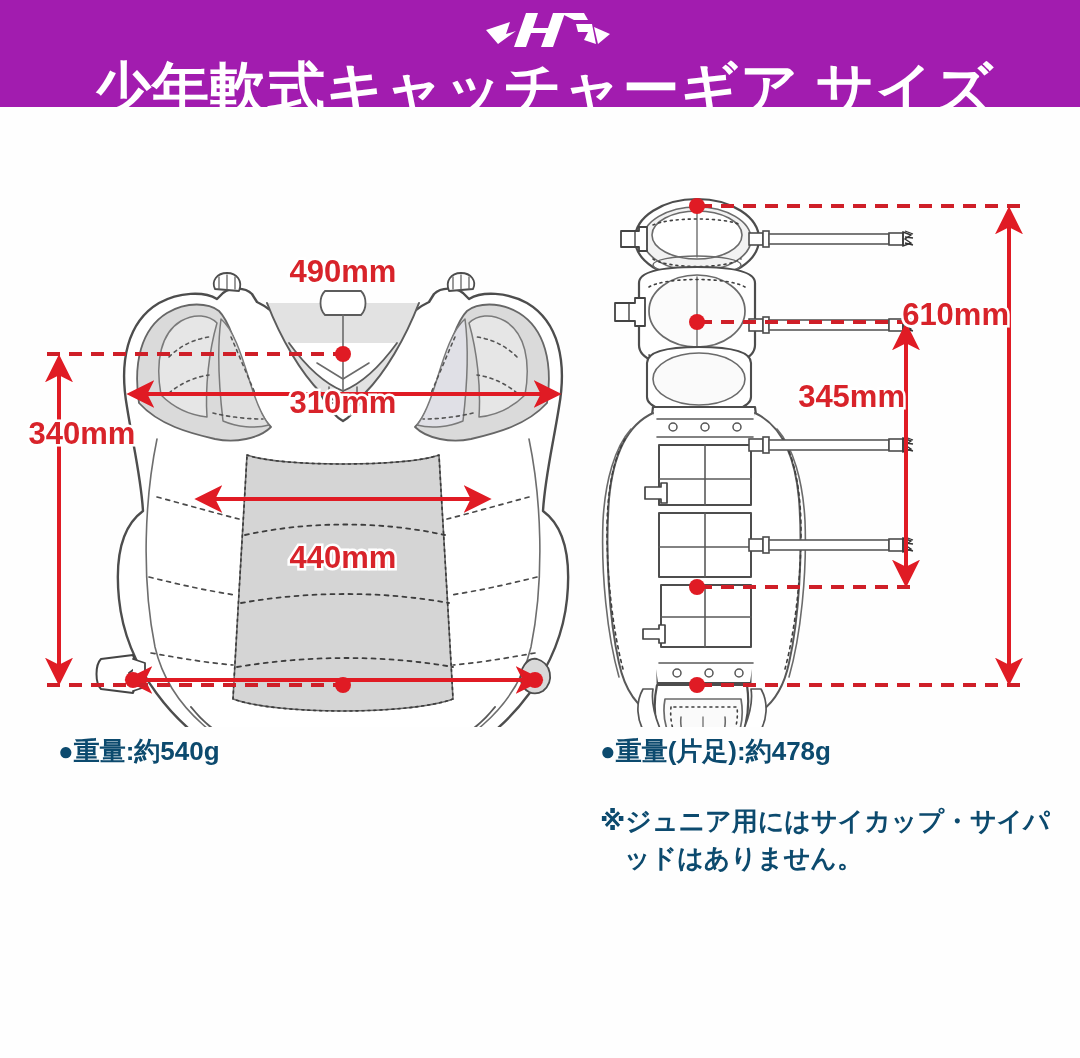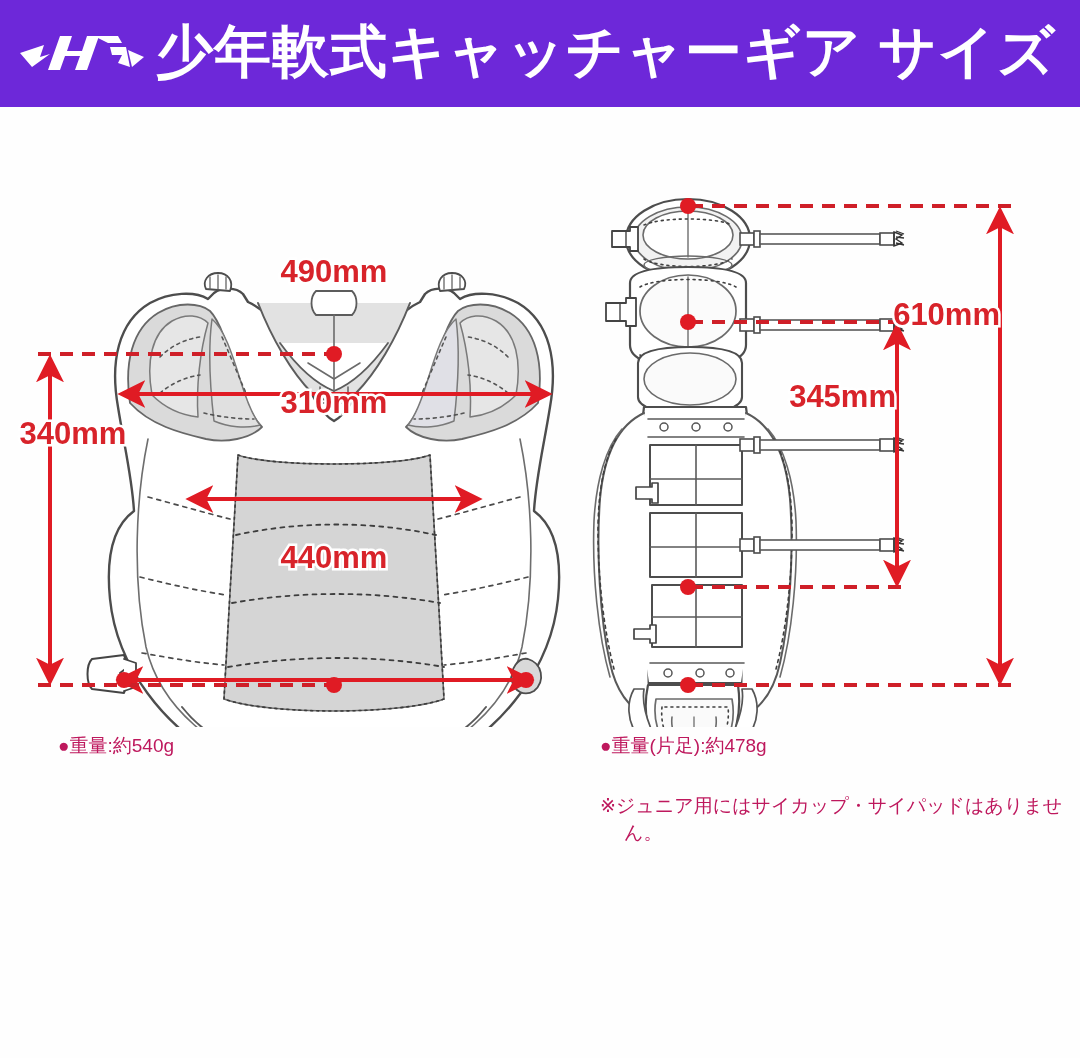--- a/index.html
+++ b/index.html
@@ -15,55 +15,56 @@
     height: 1058px;
     background: #fefefe;
     overflow: hidden;
   }
 
   
   #header {
     position: absolute;
     left: 0; top: 0;
     width: 1080px; height: 107px;
-    background: #6d28d9;
+    background: #a21caf;
     display: flex;
     align-items: center;
     overflow: hidden;
+    flex-direction: column;
   }
   #logo {
     margin-left: 18px;
     width: 130px; height: 62px;
     flex: 0 0 auto;
   }
   #header-title {
     color: #ffffff;
     font-size: 57px;
     font-weight: bold;
     letter-spacing: 1px;
     white-space: nowrap;
     margin-left: 8px;
     line-height: 1;
     transform: translateY(-2px);
   }
 
   
   #stage {
     position: absolute;
-    left: 0; top: 107px;
+    left: 9px; top: 107px;
     width: 1030px; height: 620px;
   }
   #stage svg { display: block; }
 
   
   .notes {
     position: absolute;
-    font-size: 19px;
-    font-weight: normal;
-    color: #be185d;
+    font-size: 26px;
+    font-weight: bold;
+    color: #0c4a6e;
     line-height: 1.42;
   }
   #notes-left  { left: 58px;  top: 733px; }
   #notes-right { left: 600px; top: 733px; width: 470px; }
   .note-line { white-space: nowrap; }
   .note-indent { padding-left: 72px; }
   .note-wrap {
     white-space: normal;
     text-indent: 0;
     padding-left: 24px;

